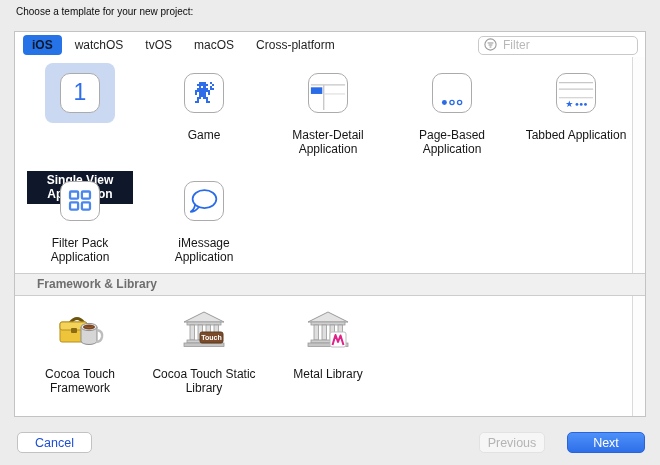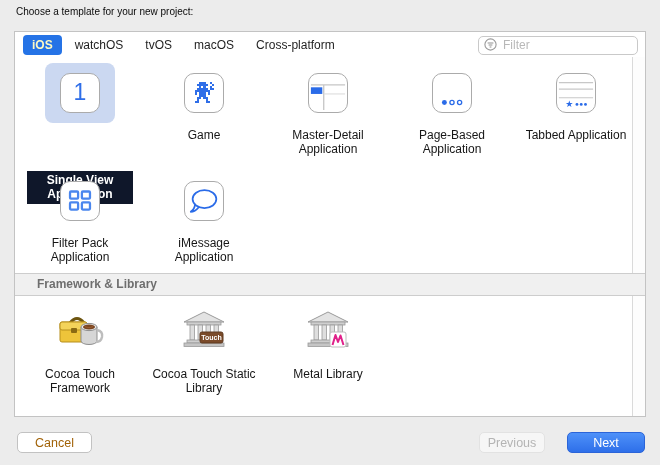--- a/index.html
+++ b/index.html
@@ -21,21 +21,21 @@
   }
   
   .tabbar {
     position:relative; height:25px; display:flex; align-items:center;
     padding:0 8px; background:#ffffff;
   }
   .tab {
     font-size:12px; color:#1f1f1f; padding:3px 9px; margin-right:4px;
     border-radius:4px; cursor:default; white-space:nowrap;
   }
-  .tab.selected { background:#2573e6; color:#fef9c3; font-weight:bold;text-align:center; }
+  .tab.selected { background:#2573e6; color:#0f172a; font-weight:bold;text-align:center; }
   .filter-wrap {
     position:absolute; right:7px; top:3px; width:160px; height:19px;
   }
   .filter-input {
     width:100%; height:100%; border:1px solid #c9c9c9; border-radius:5px;
     font-size:12px; padding:0 4px 0 24px; color:#333; outline:none;
     font-family:"Liberation Sans", sans-serif; background:#fff;
   }
   .filter-input::placeholder { color:#b8b8b8; }
   .filter-icon { position:absolute; left:6px; top:3px; width:13px; height:13px; }
@@ -74,21 +74,21 @@
   .tlabel.selected {
     background:#0f172a; color:#fff; font-weight:bold; border-radius:0;
     padding:2px 8px 3px; line-height:14px;margin-top:48px;
   }
   
   .btn {
     position:absolute; top:432px; height:21px; border-radius:5px;
     font-size:12.5px; font-family:"Liberation Sans", sans-serif;
     display:flex; align-items:center; justify-content:center; cursor:default;
   }
-  .btn-cancel { left:17px; width:75px; background:#ffffff; border:1px solid #c2c2c2; color:#a16207; }
+  .btn-cancel { left:17px; width:75px; background:#ffffff; border:1px solid #c2c2c2; color:#1d4ed8; }
   .btn-previous { left:479px; width:66px; background:#f6f6f6; border:1px solid #e2e2e2; color:#b4b4b4; }
   .btn-next { left:567px; width:78px; background:linear-gradient(#4e91f9,#2e6fe9); border:1px solid #2b64d8; color:#ffffff;text-align:right; }
   svg { display:block; }
 </style>
 </head>
 <body>
 
 <div class="page-title">Choose a template for your new project:</div>
 
 <div class="panel">

